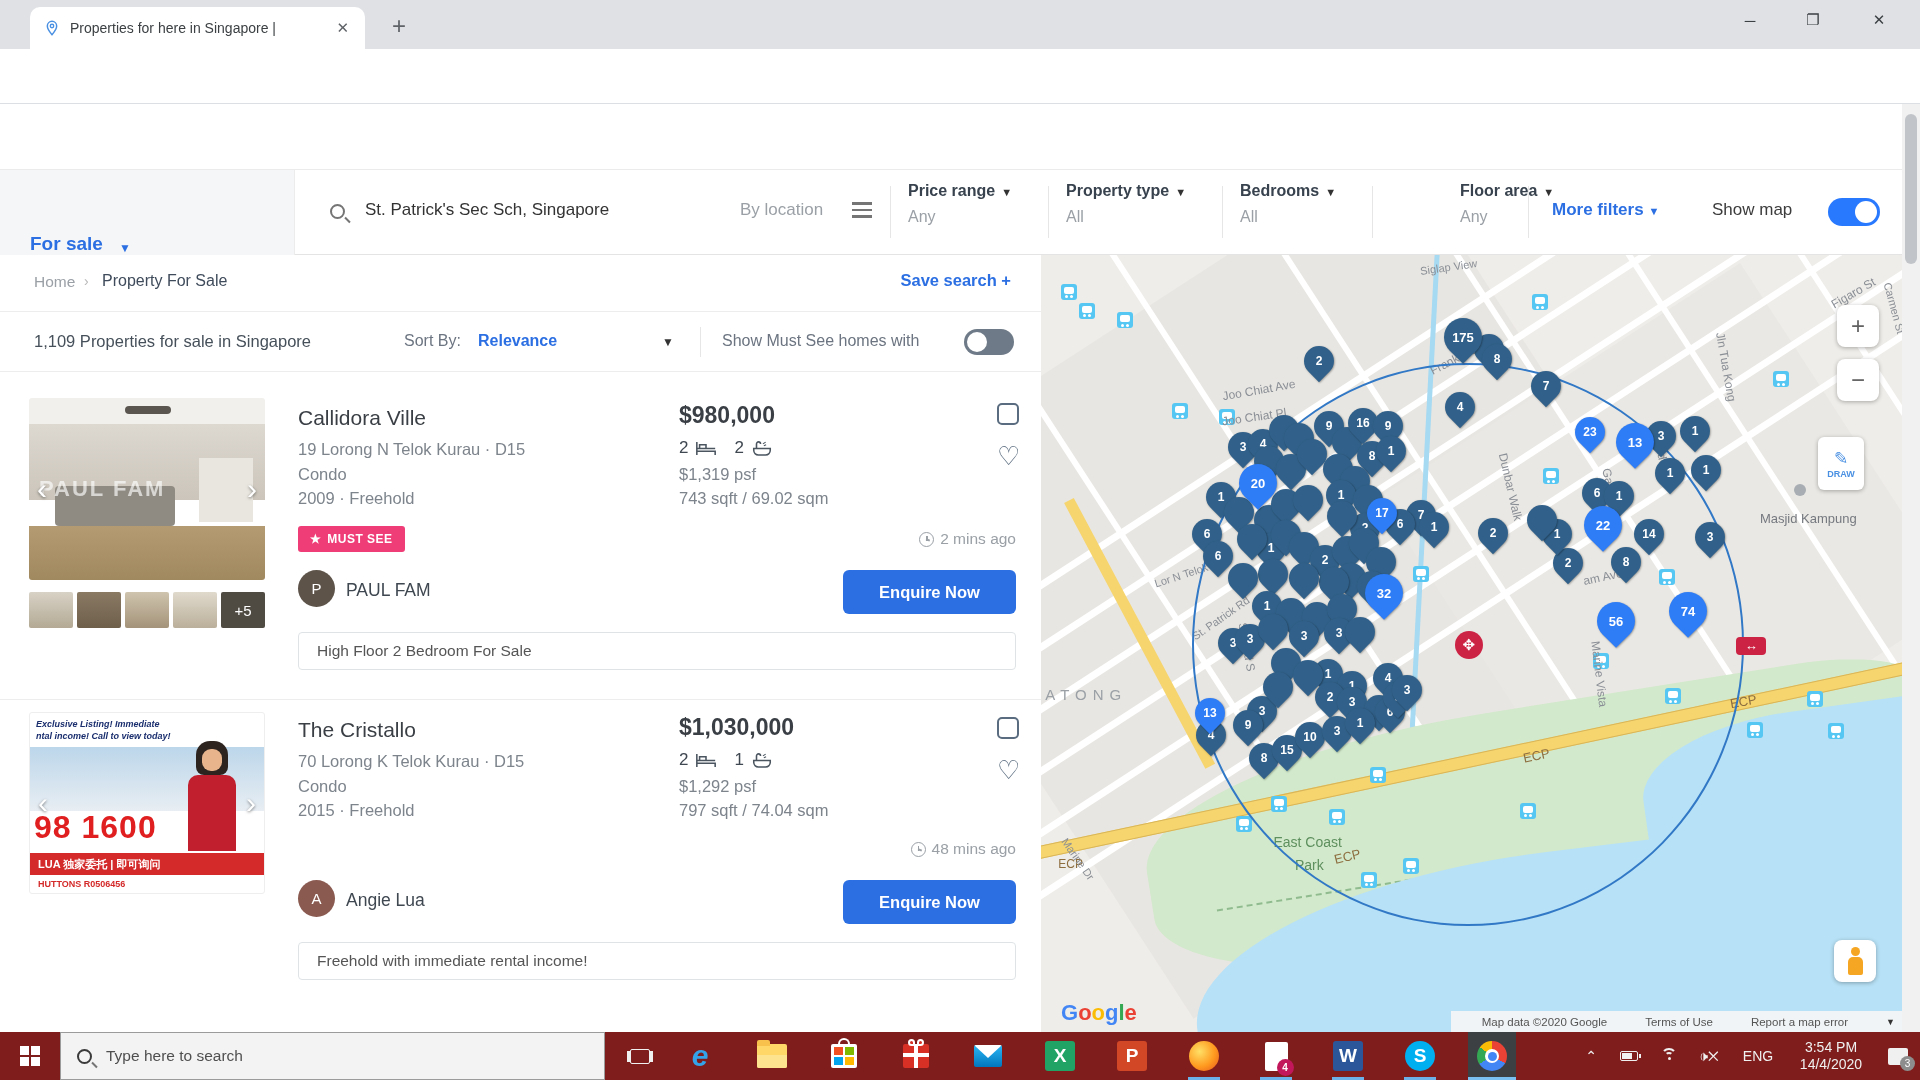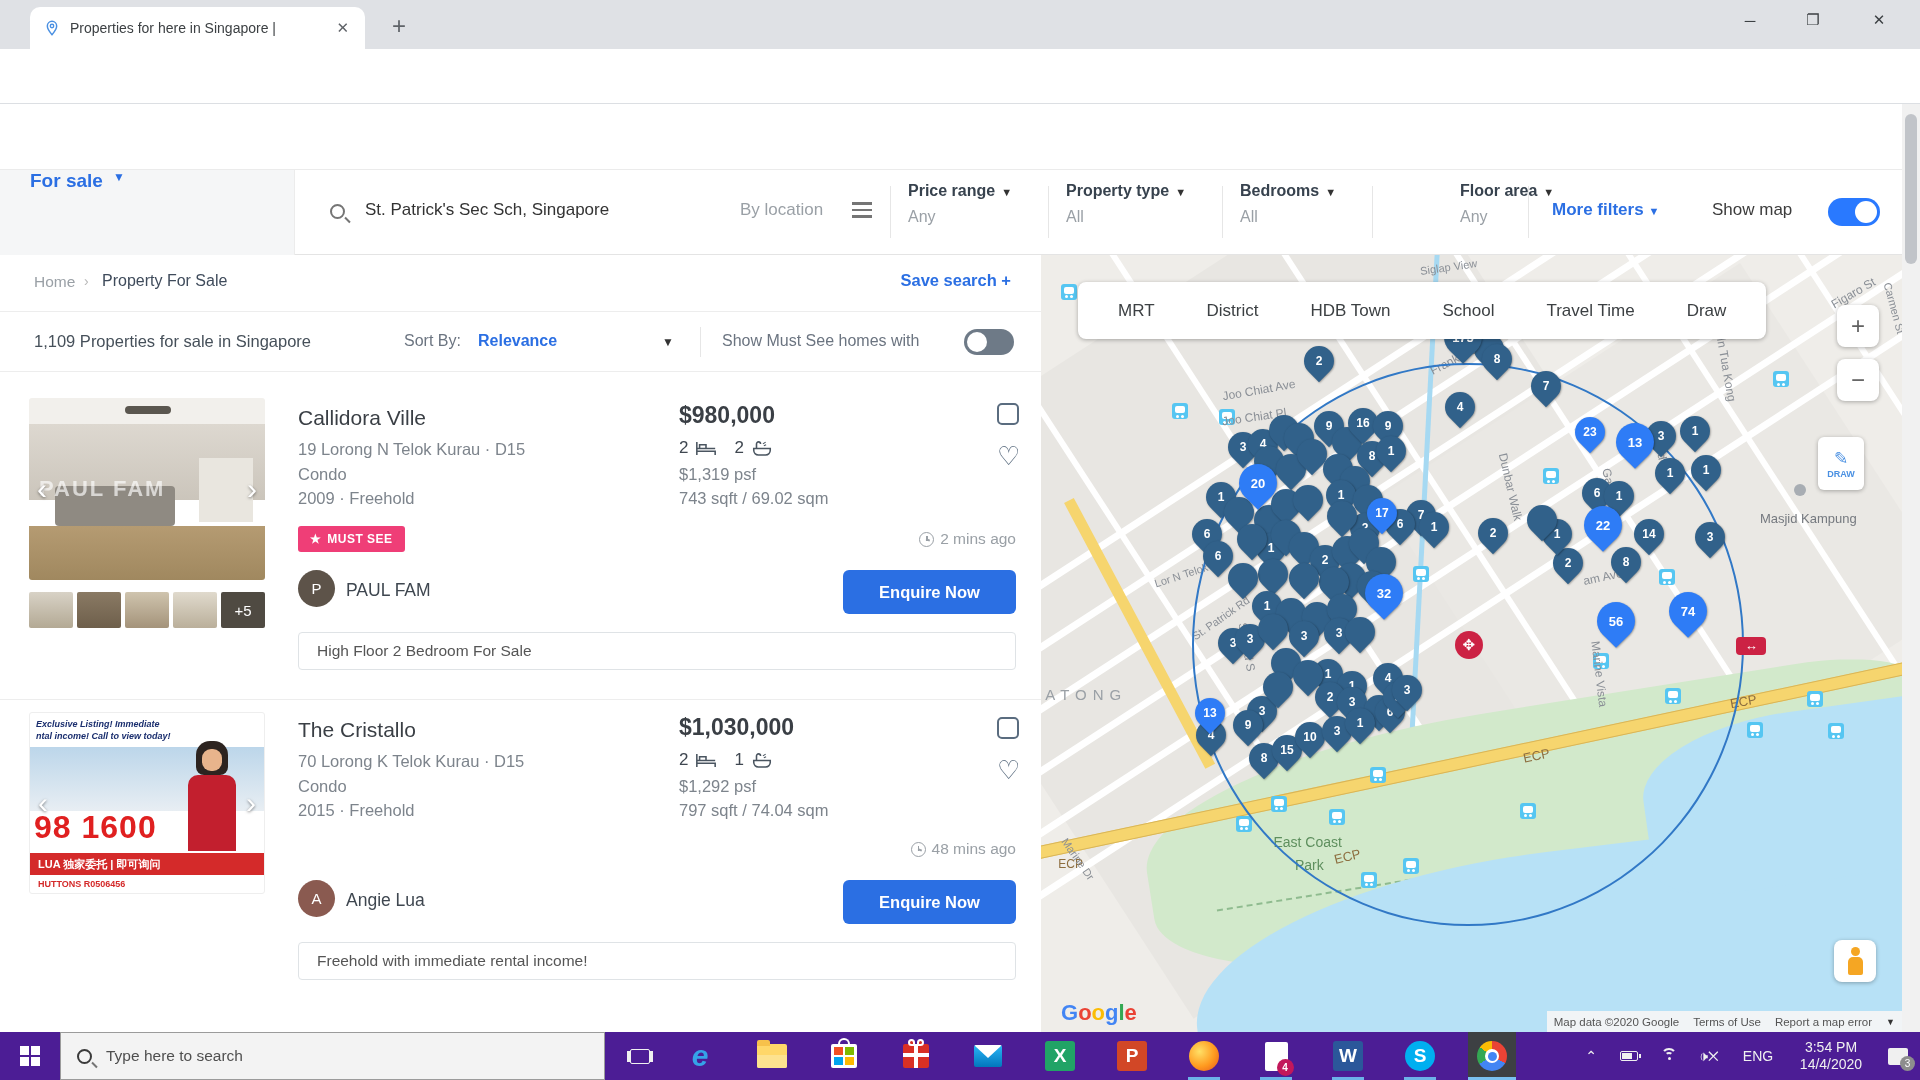--- a/index.html
+++ b/index.html
@@ -36,21 +36,21 @@
   .nav-purple { color:#9b51e0; }
   .hdr-divider { left:397px; top:122px; width:1px; height:30px; background:#dcdcdc; }
   .inbox-badge { left:1578px; top:110px; min-width:19px; height:16px; background:#e53935; border-radius:9px; color:#fff; font-size:10px; font-weight:bold; display:flex; align-items:center; justify-content:center; padding:0 4px; }
   .hdr-avatar { left:1608px; top:118px; width:38px; height:38px; border-radius:50%; background:#cfd8dc; overflow:hidden; }
   .hdr-avatar:before { content:""; position:absolute; left:11px; top:7px; width:16px; height:16px; border-radius:50%; background:#90a4ae; }
   .hdr-avatar:after { content:""; position:absolute; left:4px; top:25px; width:30px; height:18px; border-radius:50%; background:#90a4ae; }
   .listprop-btn { left:1712px; top:117px; width:136px; height:40px; border:1.5px solid #2b6fe3; border-radius:6px; color:#2b6fe3; font-size:16px; font-weight:bold; display:flex; align-items:center; justify-content:center; background:#fff; }
 
   
   .filterbar { left:0; top:170px; width:1902px; height:85px; background:#fff; border-bottom:1px solid #e4e4e4; }
-  .forsale-block { left:0; top:0; width:295px; height:85px; background:#f5f6f7; border-right:1px solid #ececec; display:flex; align-items:flex-start; padding-left:30px; gap:10px; }
+  .forsale-block { left:0; top:0; width:295px; height:85px; background:#f5f6f7; border-right:1px solid #ececec; display:flex; align-items:flex-end; padding-left:30px; gap:16px; }
   .forsale-text { font-size:19px; font-weight:bold; color:#2b6fe3; }
   .chev { font-size:12px; color:#2b6fe3; }
   .search-icon { width:15px; height:15px; border:2px solid #757575; border-radius:50%; position:relative; }
   .search-icon:after { content:""; position:absolute; left:12px; top:13px; width:7px; height:2px; background:#757575; transform:rotate(45deg); }
   .filter-group { top:12px; height:60px; }
   .filter-label { font-size:16px; font-weight:bold; color:#37424e; white-space:nowrap; }
   .filter-label .dchev { font-weight:normal; color:#333; font-size:11px; margin-left:6px; }
   .filter-value { font-size:16px; color:#9aa0a6; margin-top:8px; }
   .vdiv { top:186px; width:1px; height:52px; background:#e6e6e6; }
   .toggle-on { width:52px; height:28px; background:#2979ff; border-radius:14px; position:relative; }
@@ -97,28 +97,28 @@
   .mapbtns { left:37px; top:27px; height:57px; background:#fff; border-radius:8px; box-shadow:0 1px 4px rgba(0,0,0,.3); display:flex; align-items:center; padding:0 14px; z-index:30; }
   .mapbtn { font-size:17px; color:#3c4043; padding:0 26px; }
   .zoombtn { width:42px; height:42px; background:#fff; border-radius:8px; box-shadow:0 1px 4px rgba(0,0,0,.3); display:flex; align-items:center; justify-content:center; font-size:24px; color:#616161; z-index:30; }
   .drawtool { left:777px; top:182px; width:46px; height:53px; background:#fff; border-radius:6px; box-shadow:0 1px 4px rgba(0,0,0,.3); display:flex; flex-direction:column; align-items:center; justify-content:center; z-index:30; }
   .pegman { left:793px; top:685px; width:42px; height:42px; background:#fff; border-radius:8px; box-shadow:0 1px 4px rgba(0,0,0,.3); z-index:30; }
   .pegman:before { content:""; position:absolute; left:17px; top:7px; width:9px; height:9px; border-radius:50%; background:#f5a623; }
   .pegman:after { content:""; position:absolute; left:14px; top:17px; width:15px; height:18px; border-radius:5px 5px 2px 2px; background:#f5a623; }
   .redmark { position:absolute; z-index:26; }
   .glogo span { font-size:22px; font-weight:bold; }
   .attr { position:absolute; right:0; bottom:0; height:21px; background:rgba(245,245,245,.92); display:flex; align-items:center; font-size:11.5px; color:#545454; z-index:31; }
-  .attr span { padding:0 7px; }
+  .attr span { padding:0 7px;margin-left:24px; }
 
   
   .scrolltrack { left:1902px; top:104px; width:18px; height:928px; background:#f1f1f1; }
   .scrollthumb { left:1905px; top:114px; width:12px; height:150px; background:#c1c4c9; border-radius:6px; }
 
   
-  .taskbar { left:0; top:1032px; width:1920px; height:48px; background:#4c1d95; z-index:50; }
+  .taskbar { left:0; top:1032px; width:1920px; height:48px; background:#7f1d1d; z-index:50; }
   .tb-slot { position:absolute; top:0; width:48px; height:48px; display:flex; align-items:center; justify-content:center; }
   .tb-underline { position:absolute; top:45px; height:3px; background:#6cb2e8; }
   .tb-searchbox { position:absolute; left:60px; top:0; width:545px; height:48px; background:#f3f3f3; border:1px solid #9b9b9b; display:flex; align-items:center; padding-left:16px; gap:14px; }
   .winlogo { display:grid; grid-template-columns:9px 9px; grid-template-rows:9px 9px; gap:2px; }
   .winlogo i { background:#fff; }
   .tray-ico { color:#f0f0f0; font-size:14px; }
   .sq-icon { width:30px; height:30px; border-radius:3px; color:#fff; font-weight:bold; font-size:19px; display:flex; align-items:center; justify-content:center; }
 </style>
 </head>
 <body>
@@ -737,28 +737,20 @@
           <span>74</span>
         </div>
       </div>
 
     <div class="abs" style="left:87.5%;top:29.5%;width:12px;height:12px;border-radius:50%;background:#a8adb3;z-index:12;"></div>
 
     <div class="redmark" style="left:49.7%;top:50.2%;transform:translate(-50%,-50%);width:28px;height:28px;border-radius:50%;background:#cc2244;display:flex;align-items:center;justify-content:center;color:#fff;font-size:15px;">✥</div>
 
     <div class="redmark" style="left:82.5%;top:50.3%;transform:translate(-50%,-50%);width:30px;height:18px;border-radius:4px;background:#cc2244;display:flex;align-items:center;justify-content:center;color:#fff;font-size:13px;font-weight:bold;">↔</div>
 
-    <div class="abs mapbtns">
-      <span class="mapbtn">MRT</span>
-      <span class="mapbtn">District</span>
-      <span class="mapbtn">HDB Town</span>
-      <span class="mapbtn">School</span>
-      <span class="mapbtn">Travel Time</span>
-      <span class="mapbtn">Draw</span>
-    </div>
     <div class="abs zoombtn" style="left:796px;top:50px;">+</div>
     <div class="abs zoombtn" style="left:796px;top:104px;">−</div>
     <div class="abs drawtool">
       <span style="color:#4a90e2;font-size:17px;">✎</span>
       <span style="color:#4a90e2;font-size:9px;font-weight:bold;">DRAW</span>
     </div>
     <div class="abs pegman"></div>
 
     <div class="abs glogo" style="left:20px;bottom:6px;z-index:31;">
       <span style="color:#4285F4;">G</span><span style="color:#EA4335;">o</span><span style="color:#FBBC05;">o</span><span style="color:#4285F4;">g</span><span style="color:#34A853;">l</span><span style="color:#EA4335;">e</span>

